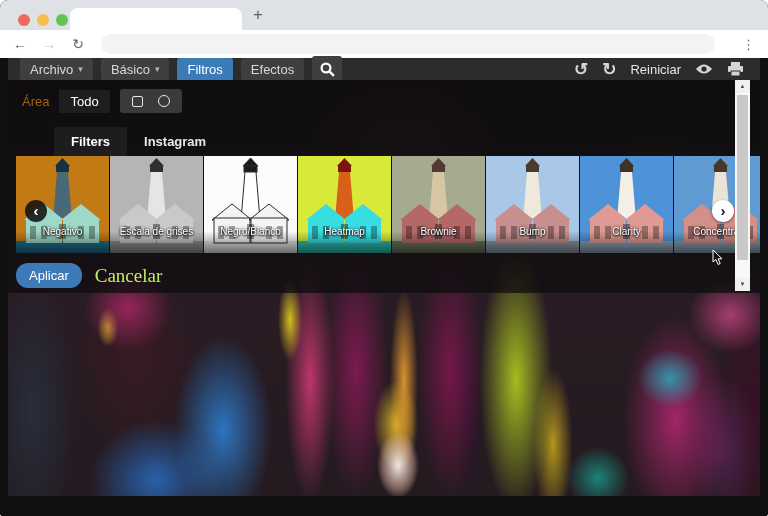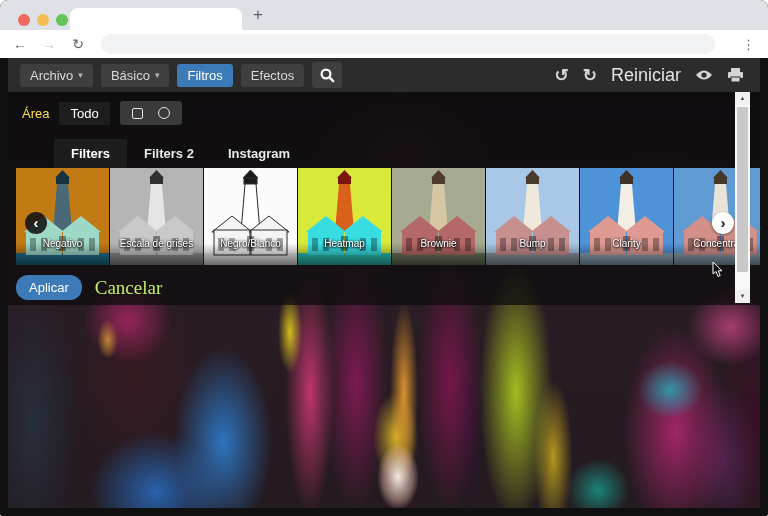--- a/index.html
+++ b/index.html
@@ -13,28 +13,28 @@
   .tab { position:absolute; left:70px; top:8px; width:172px; height:22px; background:#fff; border-radius:8px 8px 0 0; }
   .newtab { position:absolute; left:248px; top:5px; width:20px; height:20px; color:#5f6368; font-size:17px; line-height:20px; text-align:center; cursor:default; }
   .navbar { height:28px; background:#fff; display:flex; align-items:center; padding:0 12px; gap:13px; }
   .nav-ic { font-size:14px; color:#5f6368; width:16px; text-align:center; }
   .nav-ic.disabled { color:#c3c6cb; }
   .urlbar { flex:1; height:20px; background:#f1f3f4; border-radius:10px; margin:0 14px 0 2px; }
   .dots { font-size:13px; color:#5f6368; letter-spacing:1px; }
 
   
   .editor { height:458px; background:#101010; padding:0 8px 8px 8px; }
-  .toolbar { height:34px; background:#2c2c2c; display:flex; align-items:center; gap:8px; padding:6px 12px; }
+  .toolbar { height:22px; background:#2c2c2c; display:flex; align-items:center; gap:8px; padding:6px 12px; }
   .menu-btn { background:#3f3f3f; color:#d8d8d8; font-size:13px; padding:4px 10px; border-radius:3px; border:none; display:flex; align-items:center; gap:5px; font-family:inherit; }
   .menu-btn .caret { font-size:9px; color:#b5b5b5; }
   .menu-btn.active { background:#3d7ab8; color:#fff; }
   .tool-btn { background:#3f3f3f; border:none; border-radius:3px; width:30px; height:26px; display:flex; align-items:center; justify-content:center; }
   .tb-right { margin-left:auto; display:flex; align-items:center; gap:14px; padding-right:4px; }
   .tb-ic { color:#d5d5d5; font-size:17px; font-weight:bold; line-height:1; }
-  .reset { color:#e5e5e5; font-size:18px; background:none; border:none; font-family:inherit; }
+  .reset { color:#e5e5e5; font-size:13px; background:none; border:none; font-family:inherit; }
 
   
   .canvas { position:relative; width:752px; height:416px; overflow:hidden; }
   .face {
     position:absolute; inset:0;
     background:
       radial-gradient(28px 45px at 390px 385px, rgba(255,242,232,.95), rgba(240,190,170,.4) 55%, transparent 75%),
       radial-gradient(20px 130px at 396px 300px, rgba(238,160,48,.9), transparent 70%),
       radial-gradient(30px 60px at 388px 345px, rgba(240,200,40,.85), transparent 75%),
       radial-gradient(16px 55px at 282px 240px, rgba(232,208,32,.9), transparent 75%),
@@ -57,21 +57,21 @@
       radial-gradient(60px 190px at 25px 330px, rgba(39,48,62,.9), transparent 75%),
       radial-gradient(55px 190px at 748px 330px, rgba(58,16,36,.9), transparent 75%),
       radial-gradient(95px 85px at 650px 120px, rgba(122,90,32,.55), transparent 72%),
       radial-gradient(120px 90px at 395px 60px, rgba(70,40,50,.5), transparent 75%),
       linear-gradient(180deg, #171216, #2a1c24 45%, #241a20);
   }
 
   
   .panel { position:absolute; top:0; left:0; width:752px; height:213px; background:rgba(13,12,14,.74); }
   .area-row { position:absolute; top:9px; left:14px; display:flex; align-items:center; gap:10px; }
-  .area-label { color:#fde047; font-size:13px; }
+  .area-label { color:#a16207; font-size:13px; }
   .todo-btn { background:#1e1e1e; color:#fff; font-size:13px; border:none; border-radius:0; padding:4px 11px; font-family:inherit; }
   .shape-group { background:#3a3a3a; border-radius:3px; display:flex; align-items:center; gap:15px; padding:6px 12px; }
   .sq-ic { width:11px; height:11px; border:1.5px solid #e6e6e6; border-radius:2px; display:inline-block; }
   .ci-ic { width:12px; height:12px; border:1.5px solid #e6e6e6; border-radius:50%; display:inline-block; }
   .tabs-row { position:absolute; top:47px; left:14px; display:flex;padding-left:32px; }
   .ftab { color:#e9e9e9; font-size:13px; font-weight:bold; padding:7px 17px; border-radius:2px 2px 0 0; background:transparent; border:none; font-family:inherit; }
   .ftab.active { background:#1d1d1d; color:#fff; }
   .strip { position:absolute; top:76px; left:8px; right:0; height:97px; display:flex; gap:1px; overflow:hidden; }
   .thumb { position:relative; flex:0 0 93px; height:97px; }
   .thumb svg { display:block; }
@@ -160,21 +160,20 @@
           <span class="area-label">Área</span>
           <button class="todo-btn">Todo</button>
           <div class="shape-group">
             <span class="sq-ic"></span>
             <span class="ci-ic"></span>
           </div>
         </div>
 
         <div class="tabs-row">
           <button class="ftab active">Filters</button>
-          <button class="ftab">Filters 2</button>
           <button class="ftab">Instagram</button>
         </div>
 
         <div class="strip" id="strip">
   <div class="thumb">
     <svg width="93" height="97" viewBox="0 0 93 97">
       <rect x="0" y="0" width="93" height="97" fill="#c27a14"></rect>
       <rect x="0" y="85" width="93" height="12" fill="#207292"></rect>
       <polygon points="39,10 54,10 46.5,2" fill="#16323e"></polygon>
       <rect x="40" y="10" width="13" height="6" fill="#16323e"></rect>

